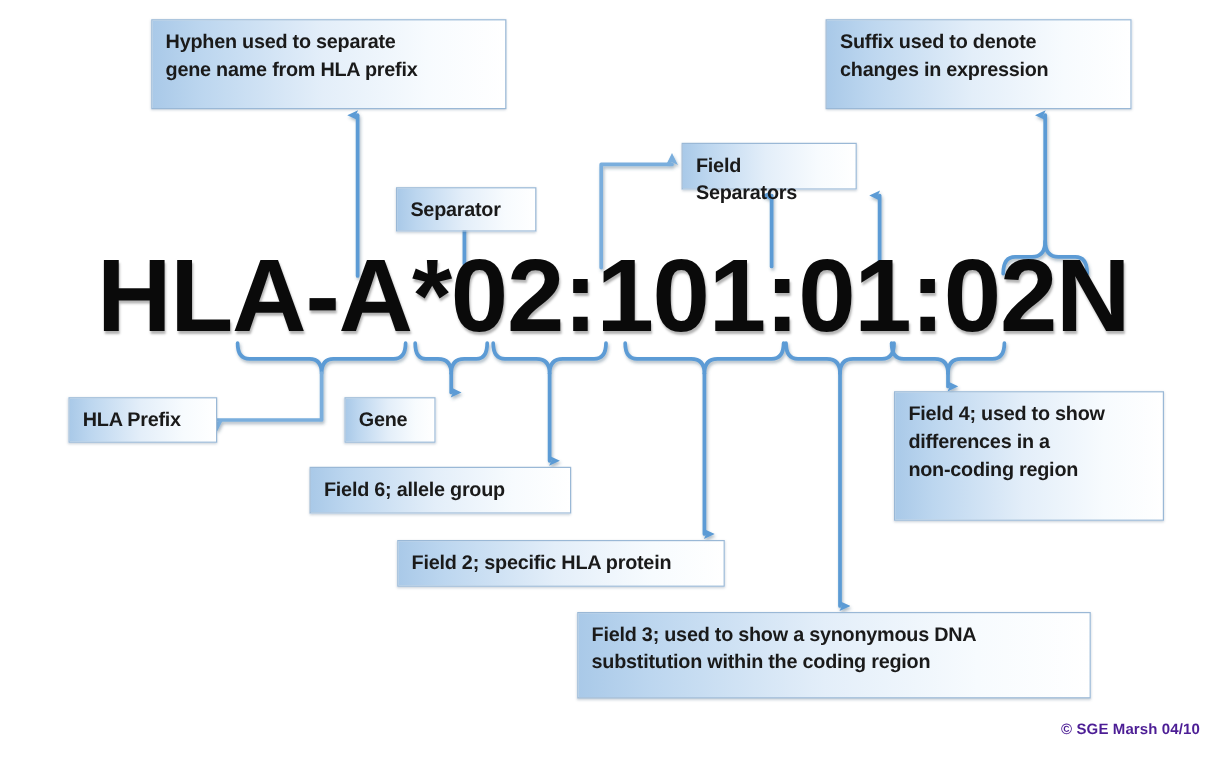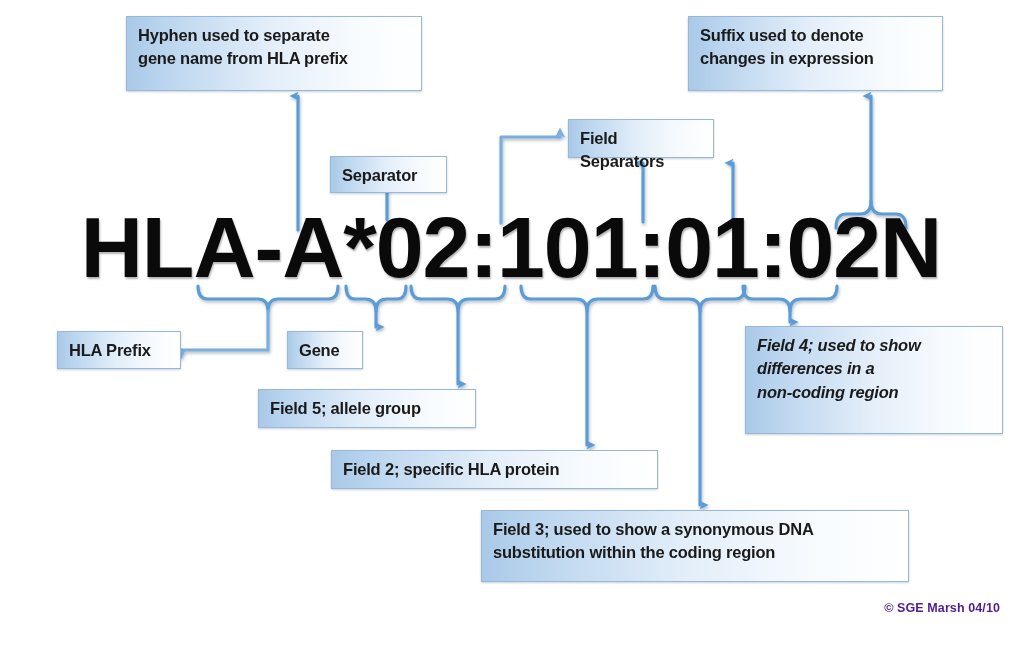--- a/index.html
+++ b/index.html
@@ -53,23 +53,23 @@
   .box .rest { font-weight: 600; }
 
   
   #box-hyphen      { left: 126px; top: 16px;  width: 296px; height: 75px; }
   #box-suffix      { left: 688px; top: 16px;  width: 255px; height: 75px; }
   #box-separator   { left: 330px; top: 121px; width: 117px; height: 37px; margin-top: 35px; }
   #box-fieldsep    { left: 568px; top: 119px; width: 146px; height: 39px; }
   #box-hlaprefix   { left: 57px;  top: 331px; width: 124px; height: 38px; }
   #box-gene        { left: 287px; top: 331px; width: 76px;  height: 38px; }
   #box-field1      { left: 258px; top: 389px; width: 218px; height: 39px; }
-  #box-field2      { left: 331px; top: 450px; width: 327px; height: 39px; }
+  #box-field2      { left: 331px; top: 450px; width: 273px; height: 39px; }
   #box-field3      { left: 481px; top: 510px; width: 428px; height: 72px; }
-  #box-field4      { left: 745px; top: 326px; width: 258px; height: 108px; font-style: italic; }
+  #box-field4      { left: 745px; top: 326px; width: 225px; height: 108px; }
 
   
   #allele {
     position: absolute;
     z-index: 2;
     left: 0;
     top: 198px;
     width: 1022px;
     text-align: center;
     font-family: "Liberation Sans", sans-serif;
@@ -181,21 +181,21 @@
 
   <div class="box" id="box-hlaprefix">
     <span class="lbl">HLA Prefix</span>
   </div>
 
   <div class="box" id="box-gene">
     <span class="lbl">Gene</span>
   </div>
 
   <div class="box" id="box-field1">
-    <span class="lbl"><b>Field 5</b><span class="rest">; allele group</span></span>
+    <span class="lbl"><b>Field 6</b><span class="rest">; allele group</span></span>
   </div>
 
   <div class="box" id="box-field2">
     <span class="lbl"><b>Field 2</b><span class="rest">; specific HLA protein</span></span>
   </div>
 
   <div class="box" id="box-field3">
     <span class="lbl"><b>Field 3</b><span class="rest">; used to show a synonymous DNA
 substitution within the coding region</span></span>
   </div>

